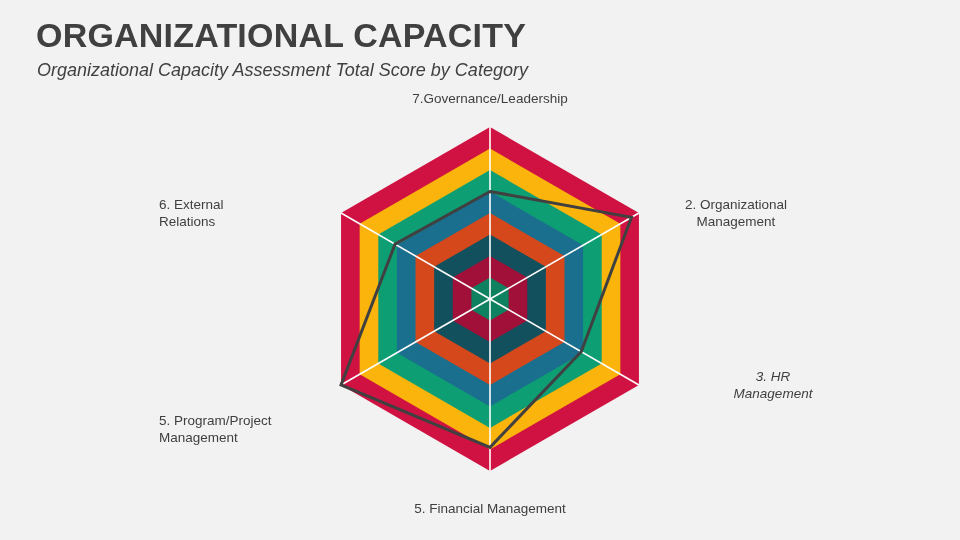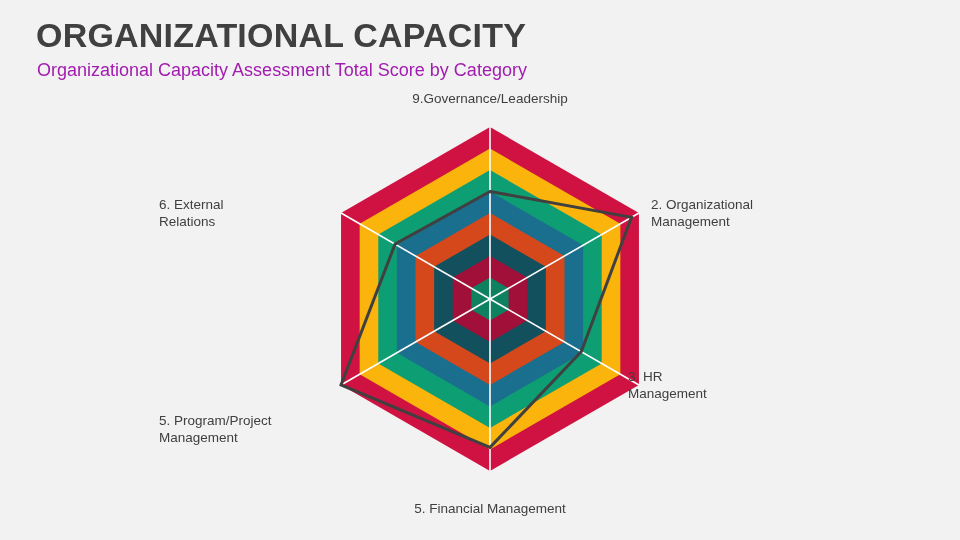--- a/index.html
+++ b/index.html
@@ -23,21 +23,22 @@
     letter-spacing: 0.2px;
     color: #404040;
   }
 
   #subtitle {
     position: absolute;
     left: 37px;
     top: 60px;
     font-size: 18px;
     font-weight: normal;
-    color: #a21caf;
+    color: #404040;
+    font-style: italic;
   }
 
   #chart-area {
     position: absolute;
     left: 0;
     top: 0;
     width: 960px;
     height: 540px;
   }
 
@@ -50,21 +51,21 @@
     display: block;
   }
 
   .axis-label {
     position: absolute;
     font-size: 13.5px;
     color: #3F3F3F;
     line-height: 1.25;
     white-space: pre;
   }
-  .axis-label.lbl-right  { text-align: left; }
+  .axis-label.lbl-right  { text-align: center; }
   .axis-label.lbl-left   { text-align: left; }
   .axis-label.lbl-center { text-align: center; }
 </style>
 </head>
 <body>
 
 <div id="title">ORGANIZATIONAL CAPACITY</div>
 <div id="subtitle">Organizational Capacity Assessment Total Score by Category</div>
 
 <div id="chart-area">
@@ -85,23 +86,23 @@
         <line x1="490" y1="299" x2="638.96" y2="385.00" stroke="#FFFFFF" stroke-width="1.6"></line>
         <line x1="490" y1="299" x2="490.00" y2="471.00" stroke="#FFFFFF" stroke-width="1.6"></line>
         <line x1="490" y1="299" x2="341.04" y2="385.00" stroke="#FFFFFF" stroke-width="1.6"></line>
         <line x1="490" y1="299" x2="341.04" y2="213.00" stroke="#FFFFFF" stroke-width="1.6"></line>
       </g>
     <g id="series-group">
         <path d="M490.00 191.50 L631.51 217.30 L581.24 351.68 L490.00 447.35 L341.04 385.00 L395.04 244.17 Z" fill="none" stroke="#404040" stroke-width="3" stroke-linejoin="miter"></path>
       </g>
   </svg>
 
-  <div class="axis-label lbl-center" id="lbl-governance" style="top: 91px; left: 380px; width: 220px;">9.Governance/Leadership</div>
+  <div class="axis-label lbl-center" id="lbl-governance" style="top: 91px; left: 380px; width: 220px;">7.Governance/Leadership</div>
   <div class="axis-label lbl-right" id="lbl-org-mgmt" style="top: 197px; left: 650.956px; width: 170px;">2. Organizational
 Management</div>
-  <div class="axis-label lbl-right" id="lbl-hr-mgmt" style="top: 369px; left: 628px; width: 170px;">3. HR
+  <div class="axis-label lbl-right" id="lbl-hr-mgmt" style="top: 369px; left: 688px; width: 170px; font-style: italic;">3. HR
 Management</div>
   <div class="axis-label lbl-center" id="lbl-financial" style="top: 485px; left: 380px; width: 220px; margin-top: 16px;">5. Financial Management</div>
   <div class="axis-label lbl-left" id="lbl-program" style="top: 369px; left: 159.044px; width: 170px; margin-top: 44px;">5. Program/Project
 Management</div>
   <div class="axis-label lbl-left" id="lbl-external" style="top: 197px; left: 159.044px; width: 170px;">6. External
 Relations</div>
 </div>
 
 </body></html>

